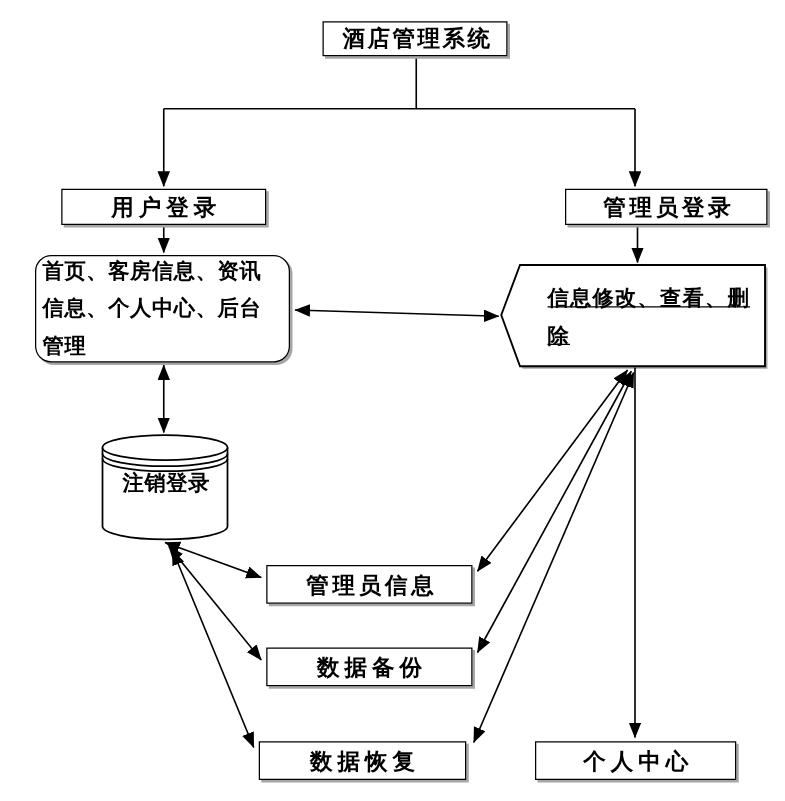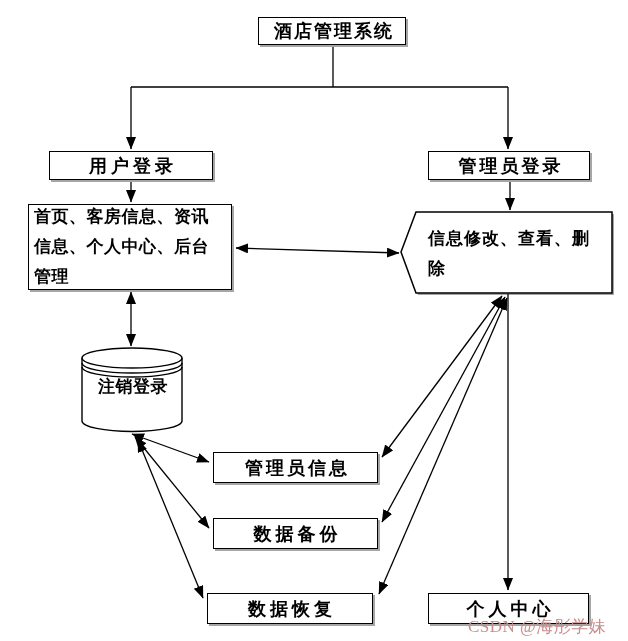--- a/index.html
+++ b/index.html
@@ -71,43 +71,42 @@
   </svg>
 
   <div class="box" style="left:258px;top:17px;width:148px;height:28px;">
     <span class="lbl-short" style="font-size:18px;letter-spacing:2px;">酒店管理系统</span>
   </div>
 
   <div class="box" style="left:49px;top:151px;width:164px;height:29px;">
     <span class="lbl-short">用户登录</span>
   </div>
 
-  <div class="box" style="left:428px;top:151px;width:162px;height:29px;">
+  <div class="box" style="left:452px;top:151px;width:162px;height:29px;">
     <span class="lbl-short" style="letter-spacing:3px;">管理员登录</span>
   </div>
 
-  <div class="box" style="left:28px;top:204px;width:204px;height:86px;">
+  <div class="box" style="left:28px;top:204px;width:204px;height:86px;border-radius:13px;">
     <span class="lbl-long" style="display:block;width:192px;">首页、客房信息、资讯信息、个人中心、后台管理</span>
   </div>
 
   <div class="box" style="left:213px;top:518px;width:165px;height:31px;">
     <span class="lbl-short">数据备份</span>
   </div>
 
   <div class="box" style="left:213px;top:452px;width:165px;height:31px;">
     <span class="lbl-short" style="letter-spacing:3px;">管理员信息</span>
   </div>
 
   <div class="box" style="left:207px;top:593px;width:166px;height:31px;text-align:center;">
     <span class="lbl-short">数据恢复</span>
   </div>
 
   <div class="box" style="left:428px;top:593px;width:161px;height:31px;">
     <span class="lbl-short">个人中心</span>
   </div>
 
-  <div class="freetext" style="left:428px;top:224px;width:168px;">信息修改、查看、删除</div>
+  <div class="freetext" style="left:438px;top:224px;width:168px;text-decoration:underline;">信息修改、查看、删除</div>
 
   <div class="freetext" style="left:94px;top:375px;width:78px;text-align:center;line-height:23px;letter-spacing:0.5px;">注销登录</div>
 
-  <div class="watermark" style="color: rgb(201, 140, 140);">CSDN @海彤学妹</div>
 
 </div>
 
 </body></html>

